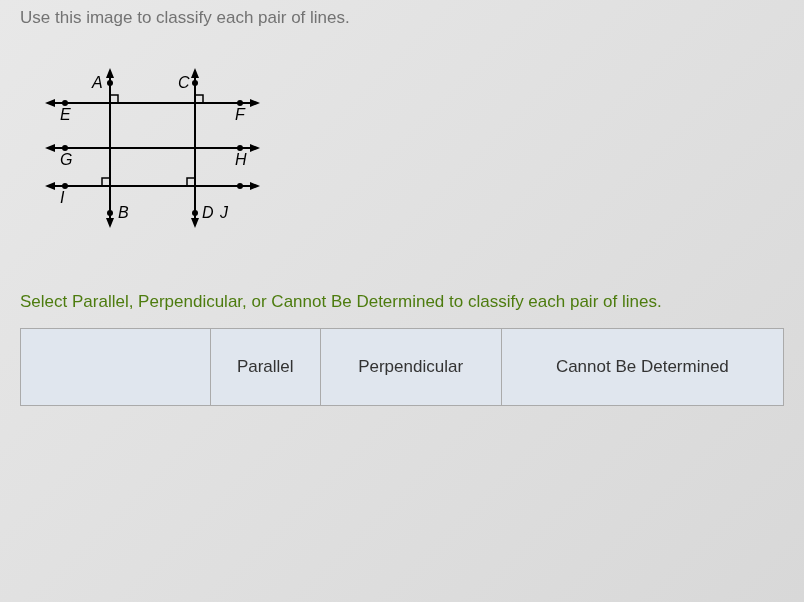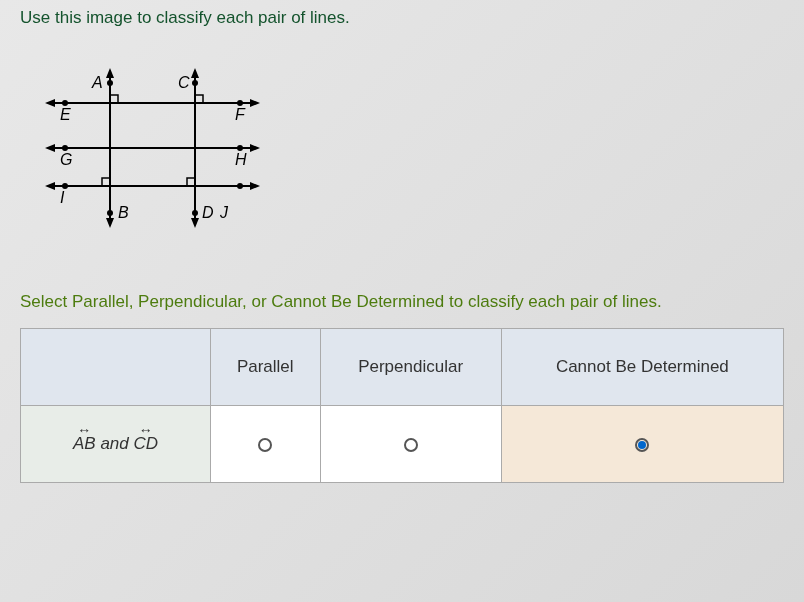--- a/index.html
+++ b/index.html
@@ -10,21 +10,21 @@
     body {
       font-family: Arial, sans-serif;
       background: linear-gradient(135deg, #e8e8e8 0%, #d8d8d8 100%);
       width: 804px;
       height: 602px;
       padding: 8px 20px;
       overflow: hidden;
     }
     .instruction {
       font-size: 17px;
-      color: #14532d;
+      color: #737373;
       margin-bottom: 30px;
     }
     .diagram-container {
       margin-left: 10px;
       margin-bottom: 50px;
     }
     .instruction2 {
       font-size: 17px;
       color: #4d7c0f;
       margin-bottom: 16px;
@@ -151,22 +151,14 @@
 <table>
   <thead>
     <tr>
       <th></th>
       <th>Parallel</th>
       <th>Perpendicular</th>
       <th>Cannot Be Determined</th>
     </tr>
   </thead>
   <tbody>
-    <tr>
-      <td>
-        <span class="arrow-over">AB</span><span> and </span><span class="arrow-over">CD</span>
-      </td>
-      <td><span class="radio"></span></td>
-      <td><span class="radio"></span></td>
-      <td class="selected-cell"><span class="radio selected"></span></td>
-    </tr>
   </tbody>
 </table>
 
 </body></html>

